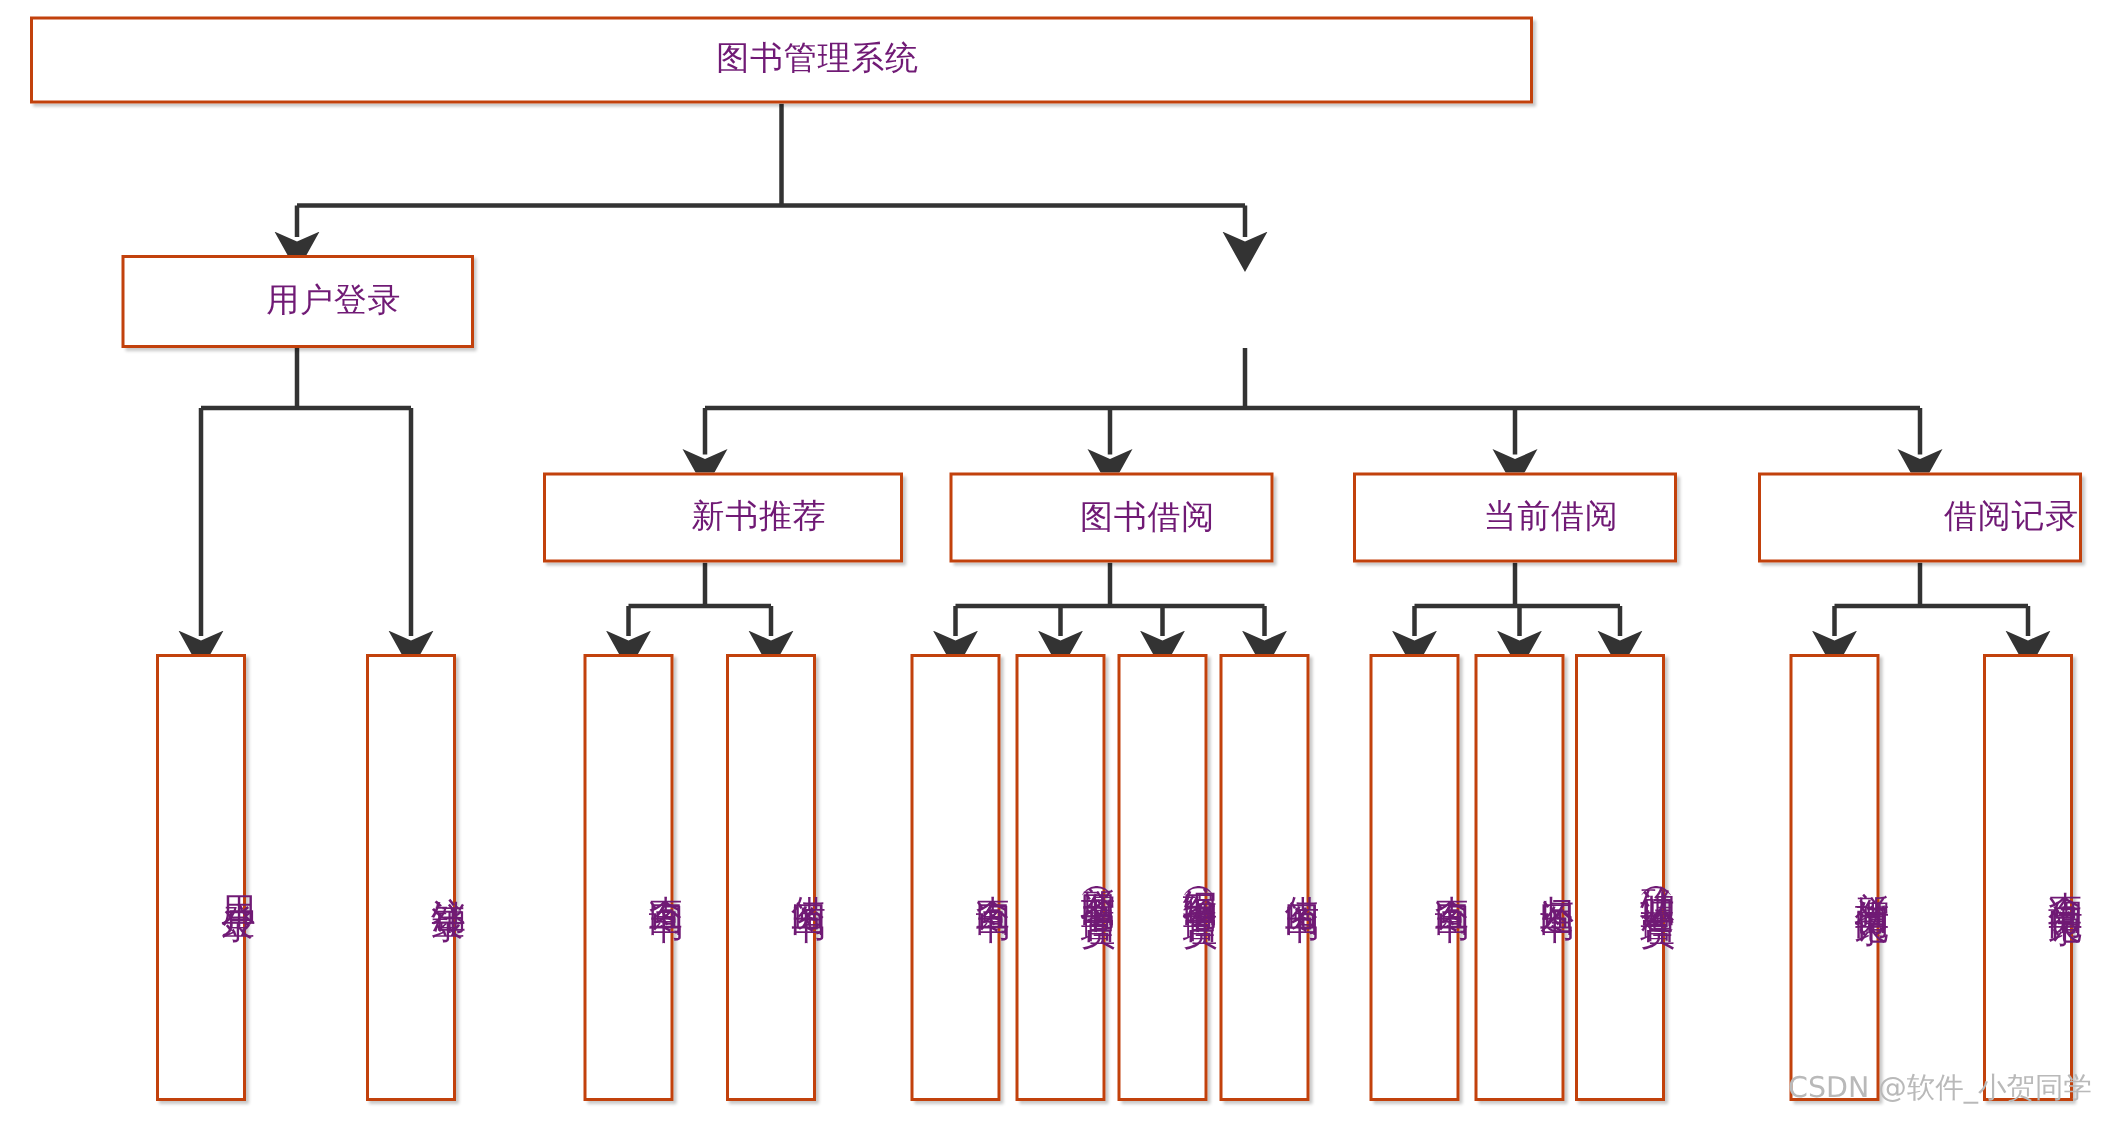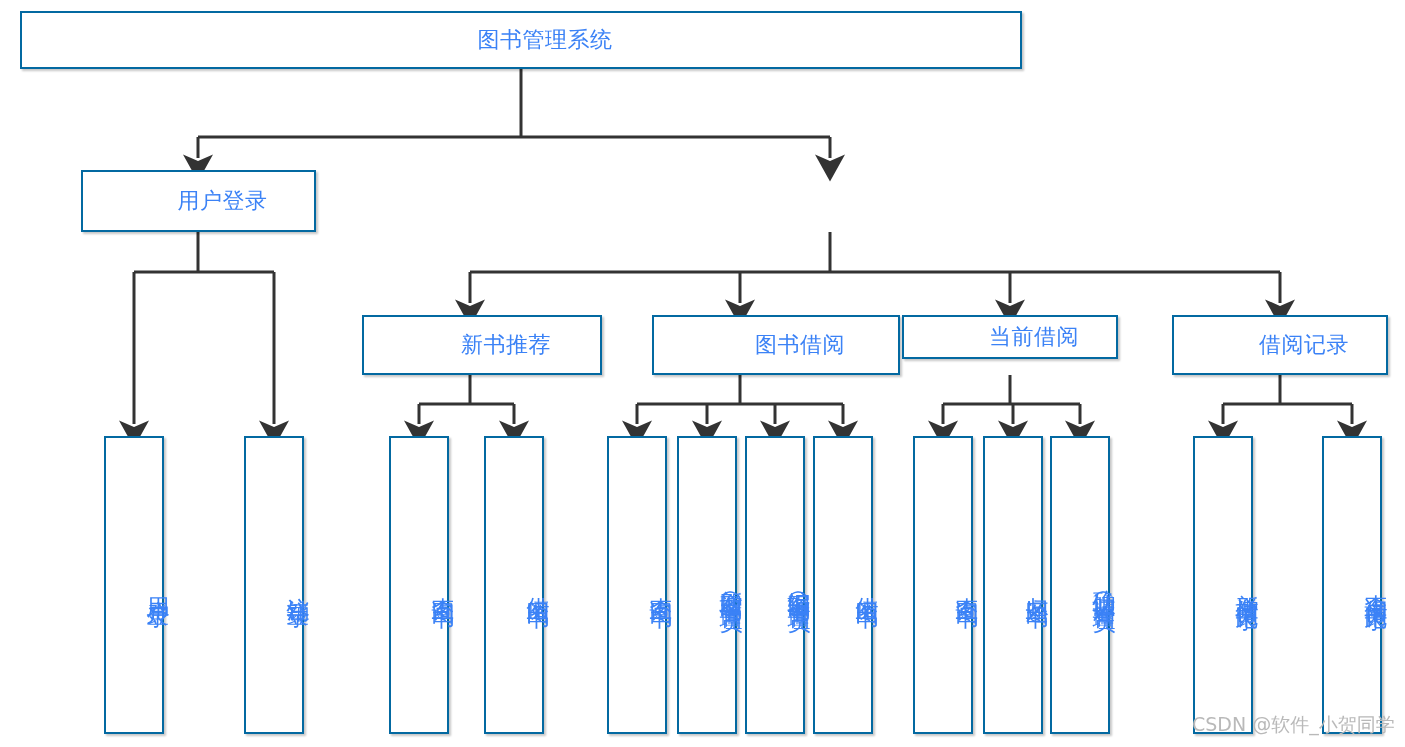--- a/index.html
+++ b/index.html
@@ -20,26 +20,26 @@
     left: 0;
     top: 0;
     width: 1405px;
     height: 747px;
     pointer-events: none;
   }
   .node {
     position: absolute;
     box-sizing: border-box;
     background: #ffffff;
-    border: 2px solid #0369a1;
+    border: 2px solid #c2410c;
     box-shadow: 2px 2px 2px rgba(0,0,0,0.22);
     display: flex;
     align-items: center;
     justify-content: center;
-    color: #3b82f6;
+    color: #701a75;
     z-index: 2;
     padding-left: 48px;
   }
   .node .label {
     display: block;
     text-align: center;
     line-height: 1.18;
     white-space: nowrap;
   }
   
@@ -130,27 +130,27 @@
     <span class="label">图书管理系统</span>
   </div>
 
   <div class="node h" style="left:81px; top:170px; width:235px; height:62px;">
     <span class="label">用户登录</span>
   </div>
 
   <div class="node h" style="left:362px; top:315px; width:240px; height:60px;">
     <span class="label">新书推荐</span>
   </div>
-  <div class="node h" style="left:652px; top:315px; width:248px; height:60px;font-family:Liberation Serif, serif;">
+  <div class="node h" style="left:633px; top:315px; width:216px; height:60px;font-family:Liberation Serif, serif;">
     <span class="label">图书借阅</span>
   </div>
-  <div class="node h" style="left:902px; top:315px; width:216px; height:44px;">
+  <div class="node h" style="left:902px; top:315px; width:216px; height:60px;">
     <span class="label">当前借阅</span>
   </div>
-  <div class="node h" style="left:1172px; top:315px; width:216px; height:60px;">
+  <div class="node h" style="left:1172px; top:315px; width:216px; height:60px;justify-content:flex-end;">
     <span class="label">借阅记录</span>
   </div>
 
   <div class="node v" style="left:104px; top:436px; width:60px; height:298px;">
     <span class="label">用户登录</span>
   </div>
   <div class="node v" style="left:244px; top:436px; width:60px; height:298px;">
     <span class="label">注销登录</span>
   </div>
 

